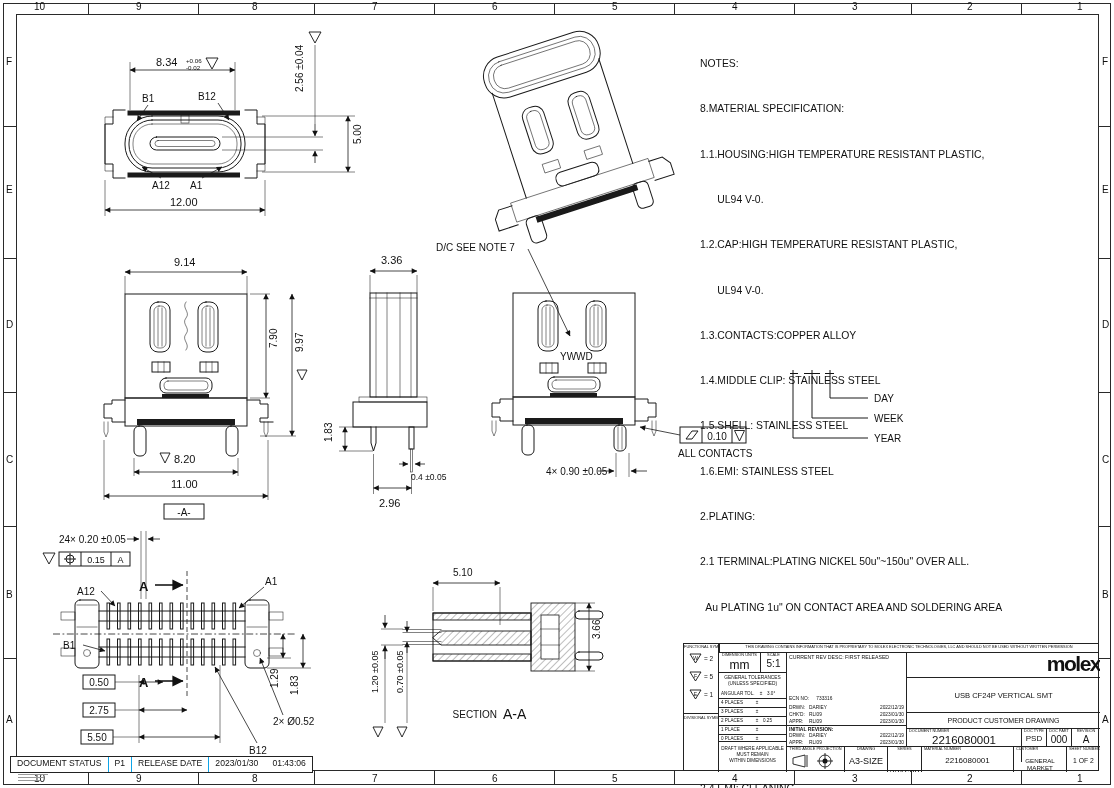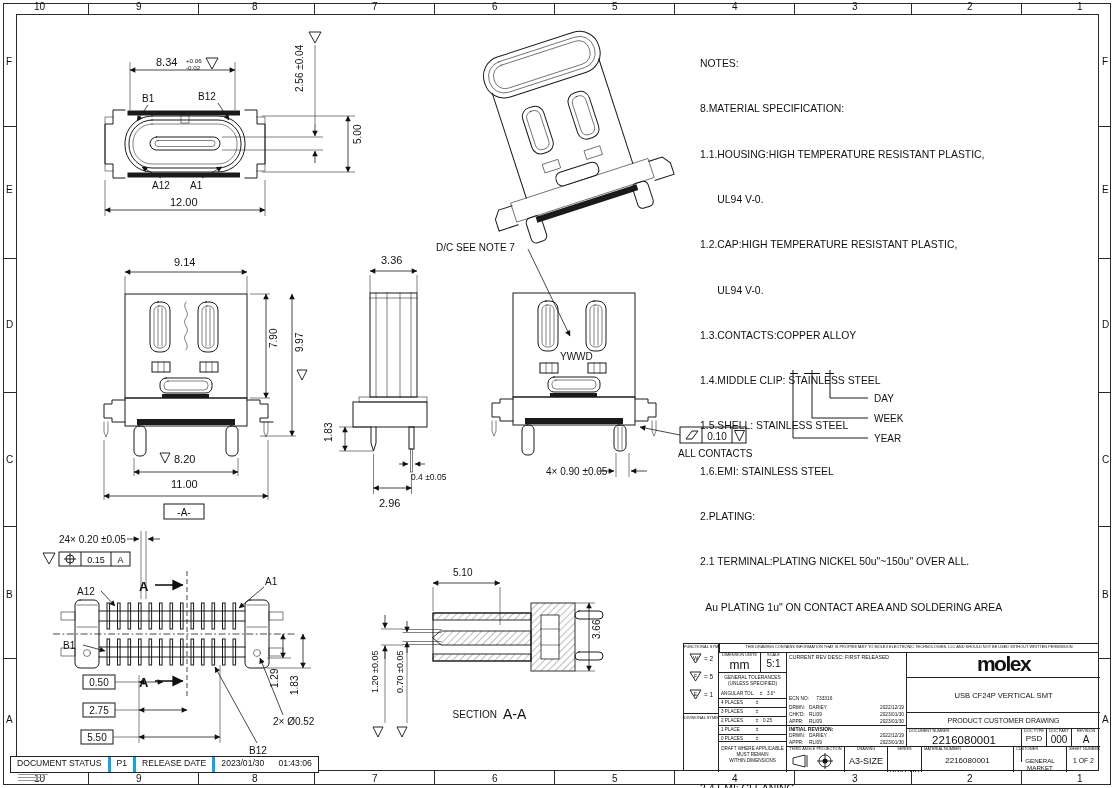--- a/index.html
+++ b/index.html
@@ -19,21 +19,21 @@
   .dim{stroke:#1a1a1a;stroke-width:0.8;fill:none;marker-start:url(#ah);marker-end:url(#ah);}
   .dimE{stroke:#1a1a1a;stroke-width:0.8;fill:none;marker-end:url(#ah);}
   .cl{stroke-dasharray:7 2.5 1.8 2.5;}
   .secln{stroke-dasharray:5 3;}
   svg text{fill:#111;font-family:"Liberation Sans",sans-serif;}
   .t11{font-size:11px;} .t10{font-size:10px;} .t9{font-size:9px;} .t8{font-size:8.5px;} .t6{font-size:6.2px;}
   .flag{fill:#fff;stroke:#111;stroke-width:0.9;}
   .hatchf{fill:url(#hb);stroke:#1a1a1a;stroke-width:0.9;}
   
   .statusbar{position:absolute;left:10px;top:756px;height:15px;display:flex;border:1px solid #222;background:#fff;font-size:8.6px;align-items:stretch;line-height:13px;}
-  .statusbar .c{padding:0 6px;border-right:3px solid #0ea5e9;white-space:nowrap;}
+  .statusbar .c{padding:0 6px;border-right:1px solid #0ea5e9;white-space:nowrap;}
   .statusbar .c:last-child{border-right:none;}
   .fineprint{position:absolute;background:#9a9a9a;}
   
   .tblock{position:absolute;left:683px;top:643px;width:416px;height:128px;border:1.4px solid #222;box-sizing:border-box;background:#fff;}
   .tb{position:absolute;box-sizing:border-box;overflow:hidden;}
   .bl{border-left:1px solid #222;} .bt{border-top:1px solid #222;} .bb{border-bottom:1px solid #222;} .br{border-right:1px solid #222;}
   .hdr{font-size:3.9px;line-height:4.6px;letter-spacing:0;white-space:nowrap;}
   .ctr{text-align:center;}
   .val-lg{font-size:11.5px;font-weight:bold;}
   .molex{font-weight:900;font-size:21px;letter-spacing:-1.5px;text-align:center;line-height:22px;}
@@ -667,21 +667,21 @@
     </div>
     <div class="tb bl bt" style="left:329px;top:102px;width:53px;height:26px;">
       <div class="hdr" style="padding-left:2px;">CUSTOMER</div>
       <div class="ctr" style="font-size:6.2px;margin-top:5px;">GENERAL MARKET</div>
     </div>
     <div class="tb bl bt" style="left:382px;top:102px;width:34px;height:26px;">
       <div class="hdr" style="padding-left:2px;">SHEET NUMBER</div>
       <div class="ctr" style="font-size:6.8px;margin-top:5px;">1 OF 2</div>
     </div>
 
-    <div class="tb bl bb molex" style="left:222px;top:9px;width:194px;height:25px;">molex</div>
+    <div class="tb bl bb molex" style="left:222px;top:9px;width:194px;height:25px;text-align:right;">molex</div>
     <div class="tb bl bb ctr" style="left:222px;top:34px;width:194px;height:35px;font-size:7.6px;line-height:35px;">USB CF24P VERTICAL SMT</div>
     <div class="tb bl bb ctr" style="left:222px;top:69px;width:194px;height:16px;font-size:7px;line-height:16px;">PRODUCT CUSTOMER DRAWING</div>
     <div class="tb bl" style="left:222px;top:85px;width:115px;height:17px;">
       <div class="hdr" style="padding-left:2px;">DOCUMENT NUMBER</div>
       <div class="ctr val-lg" style="font-weight:normal;">2216080001</div>
     </div>
     <div class="tb bl" style="left:337px;top:85px;width:25px;height:33px;">
       <div class="hdr ctr">DOC TYPE</div>
       <div class="ctr" style="font-size:8px;">PSD</div>
     </div>

